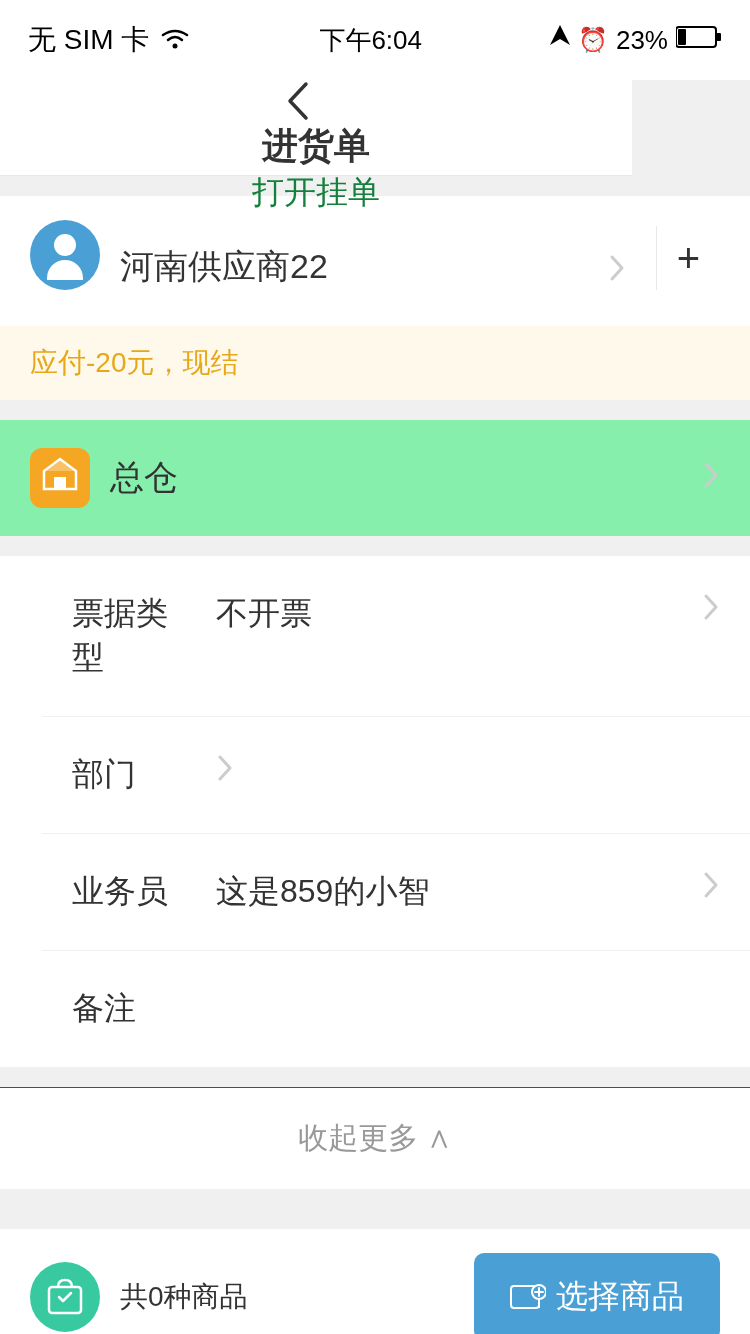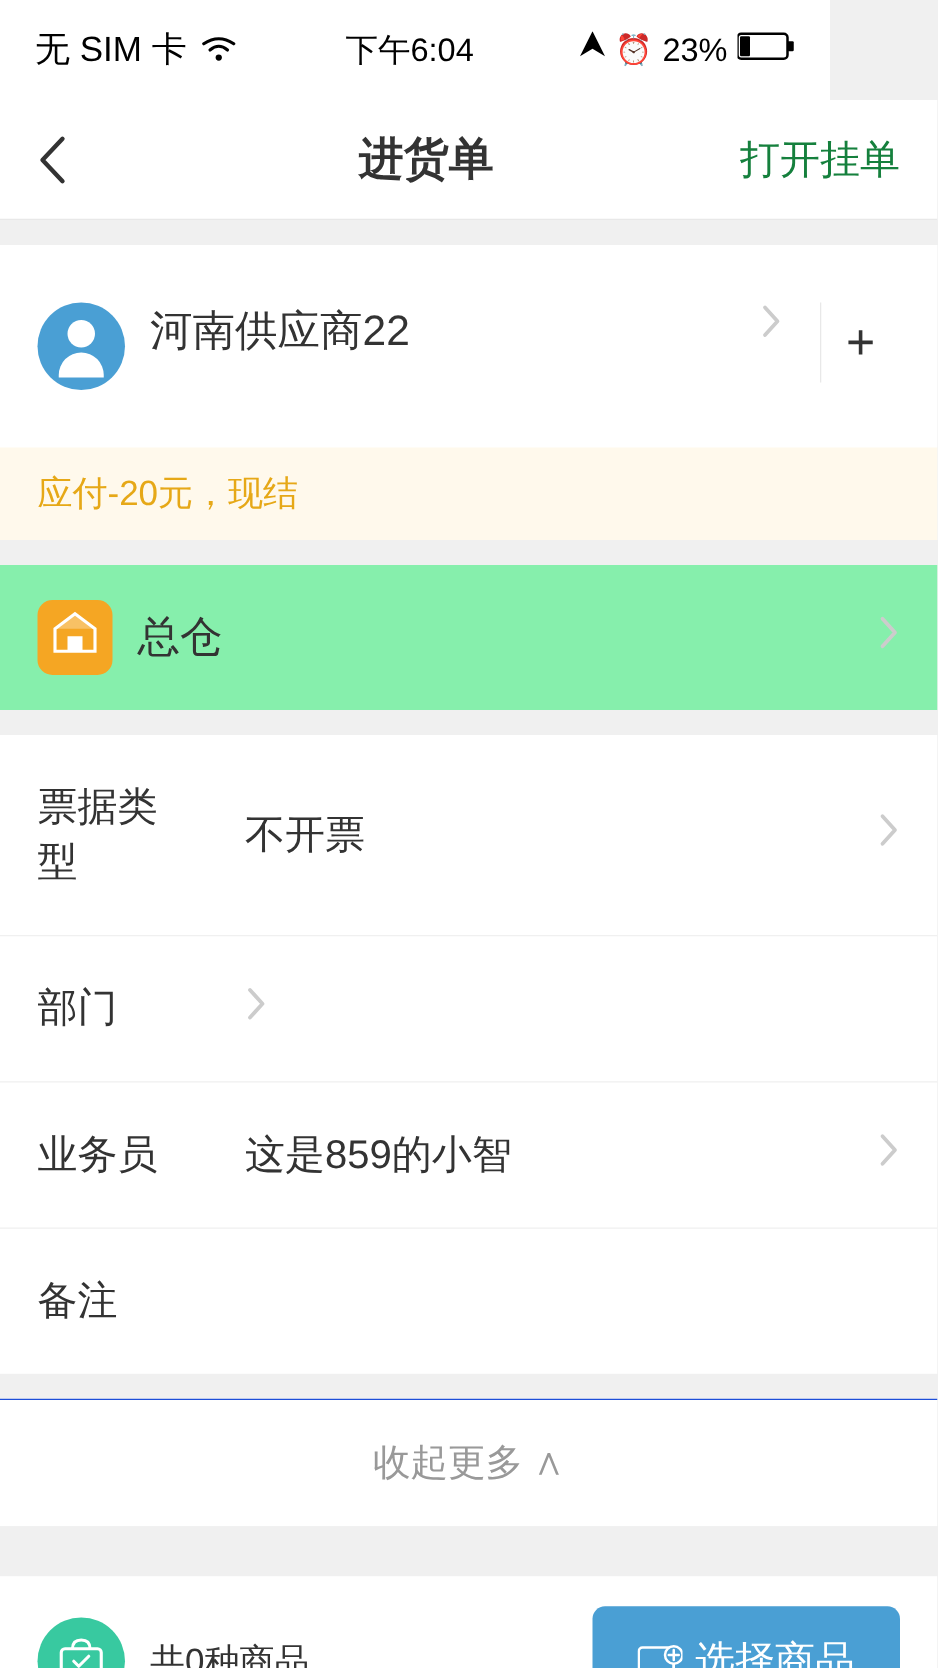--- a/index.html
+++ b/index.html
@@ -7,44 +7,45 @@
     body {
       width: 750px;
       min-height: 1334px;
       background: #f0f0f0;
       font-family: -apple-system, "PingFang SC", "Helvetica Neue", Arial, sans-serif;
       font-size: 32px;
     }
 
     
     .status-bar {
-      width: 664px;
+      width: 750px;
       height: 80px;
       background: #fff;
       display: flex;
       align-items: center;
       justify-content: space-between;
       padding: 0 28px;
       font-size: 28px;
       color: #000;
     }
     .status-left { display: flex; align-items: center; gap: 10px; font-size: 28px; }
     .status-center { font-size: 26px; font-weight: 500; }
     .status-right { display: flex; align-items: center; gap: 8px; font-size: 26px; }
 
     
     .nav-bar {
-      width: 750px;
+      width: 632px;
       height: 96px;
       background: #fff;
       display: flex;
       align-items: center;
       justify-content: space-between;
       padding: 0 30px;
       border-bottom: 1px solid #e8e8e8;
+      flex-direction: column;
     }
     .nav-back {
       font-size: 40px;
       color: #333;
       cursor: pointer;
       width: 60px;
       display: flex;
       align-items: center;
     }
     .nav-title {
@@ -66,22 +67,22 @@
 
     
     .section-card {
       background: #fff;
       margin-bottom: 0;
     }
 
     
     .supplier-row {
       display: flex;
-      align-items: flex-start;
-      padding: 46px 30px;
+      align-items: flex-end;
+      padding: 24px 30px;
       background: #fff;
       border-bottom: none;
       gap: 20px;
     }
     .supplier-avatar {
       width: 70px;
       height: 70px;
       border-radius: 50%;
       background: #4a9fd4;
       display: flex;
@@ -135,20 +136,21 @@
       color: #333;
       font-weight: 300;
     }
 
     
     .notice-bar {
       background: #fff9ec;
       padding: 18px 30px;
       font-size: 28px;
       color: #e6a817;
+      margin-top: 12px;
     }
 
     
     .warehouse-row {
       display: flex;
       align-items: center;
       padding: 28px 30px;
       background: #86efac;
       gap: 20px;
     }
@@ -168,24 +170,24 @@
       color: #333;
     }
 
     
     .form-section {
       background: #fff;
       margin-top: 20px;
     }
     .form-row {
       display: flex;
-      align-items: center;
       padding: 36px 30px;
       border-bottom: 1px solid #f0f0f0;
-      gap: 46px;
+      gap: 24px;
+      margin-left: 42px;
     }
     .form-row:last-child {
       border-bottom: none;
     }
     .form-label {
       font-size: 32px;
       color: #333;
       width: 120px;
       flex-shrink: 0;
     }

